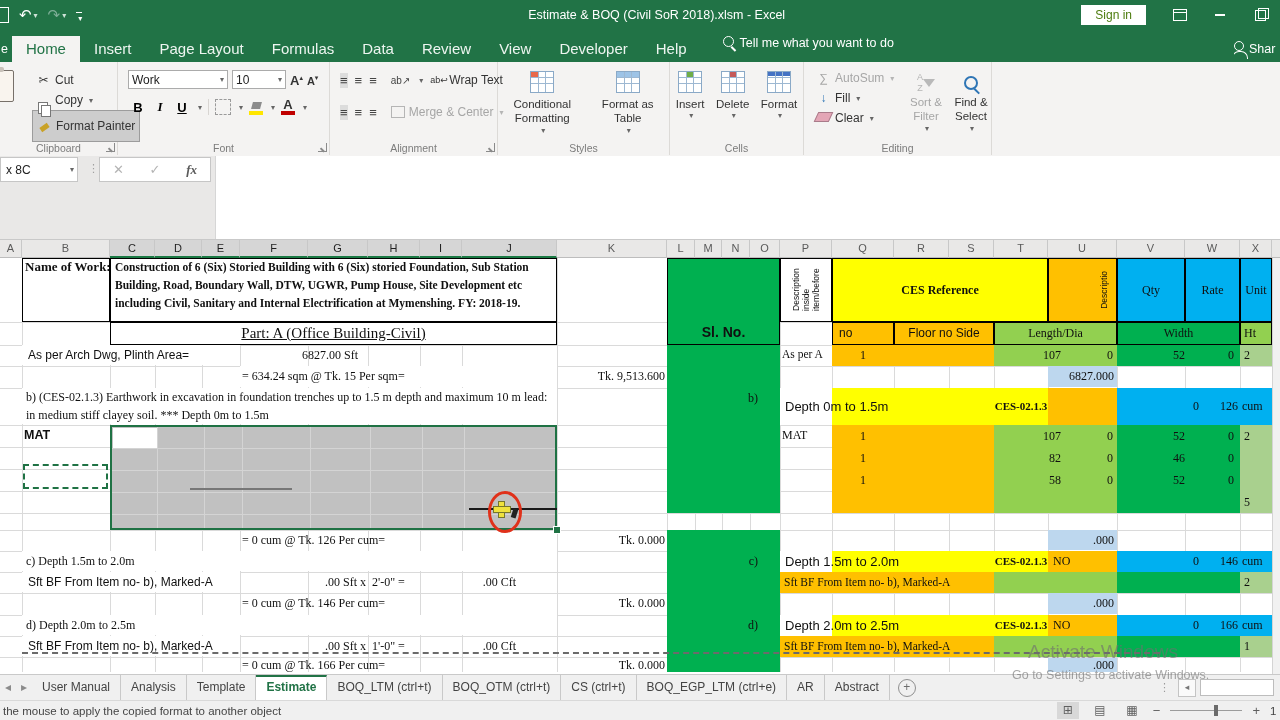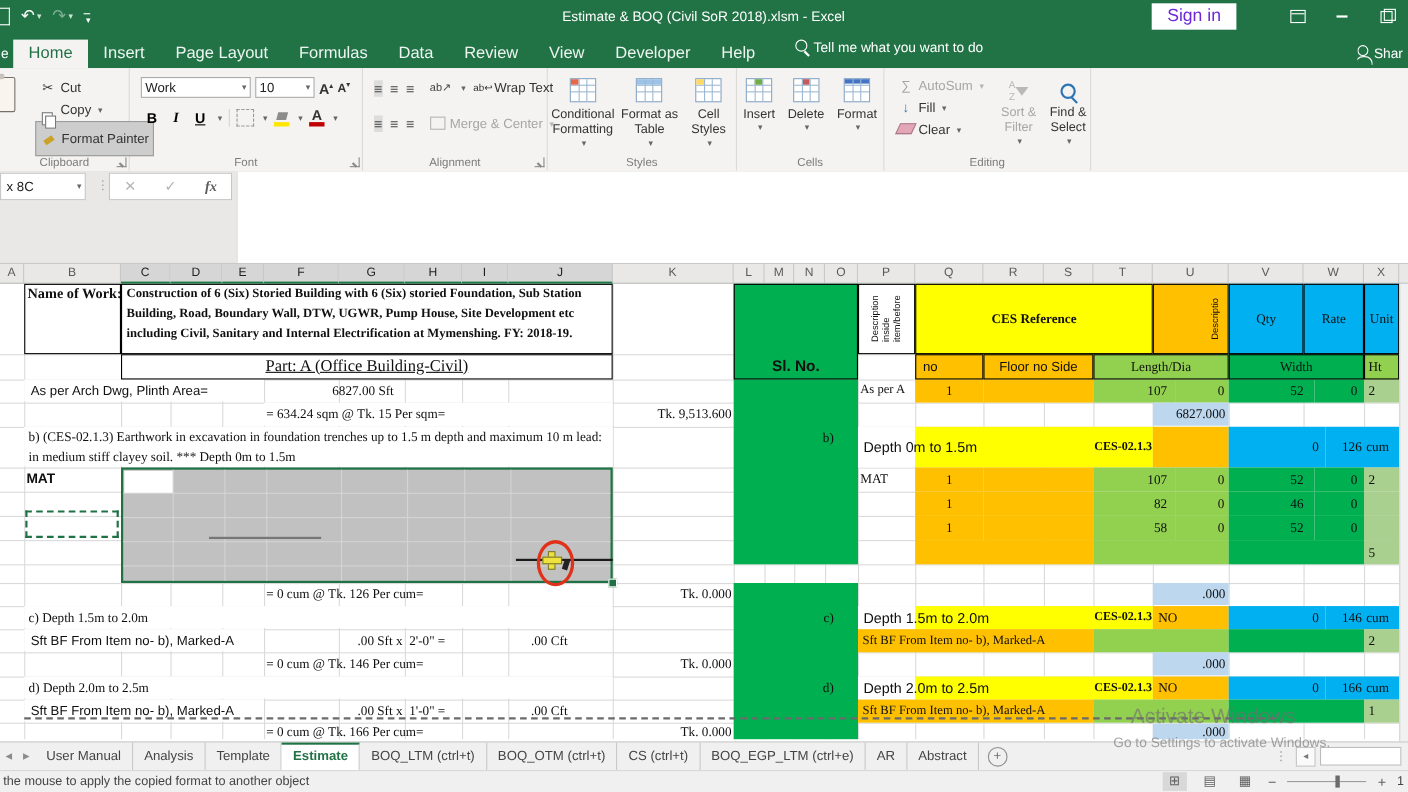--- a/index.html
+++ b/index.html
@@ -7,21 +7,21 @@
   font-family:"Liberation Sans","DejaVu Sans",sans-serif;-webkit-font-smoothing:antialiased}
 
 #titlebar{position:absolute;left:0;top:0;width:1280px;height:30px;background:#217346;color:#fff;display:flex;align-items:center}
 .qat{display:flex;align-items:center;gap:10px;padding-left:2px;width:230px}
 .qi{font-size:15px;line-height:30px;color:#fff;cursor:pointer}
 .qi .car{font-size:8px;vertical-align:2px;color:#cfe3d8}
 .qi.dim{color:#7fae97}
 .save-ic{width:12px;height:14px;border:1.5px solid #fff;border-left:none;background:transparent;display:inline-block;margin-left:-6px}
 #title-text{flex:1;text-align:center;font-size:12.5px;color:#fff;white-space:nowrap}
 #title-right{display:flex;align-items:center;gap:0;height:30px}
-#signin{background:#fff;color:#6d28d9;font-size:16px;padding:3px 14px;margin-right:36px;cursor:pointer}
+#signin{background:#fff;color:#4d7c0f;font-size:12px;padding:3px 14px;margin-right:14px;cursor:pointer}
 .winbtn{width:40px;height:30px;display:flex;align-items:center;justify-content:center;color:#fff;cursor:pointer}
 .ribdisp{width:12px;height:10px;border:1px solid #fff;position:relative}
 .ribdisp:before{content:"";position:absolute;left:0;top:2px;width:100%;height:1px;background:#fff}
 .minbar{width:10px;height:1.5px;background:#fff}
 .restore{width:9px;height:9px;border:1px solid #fff;position:relative;background:#217346}
 .restore:before{content:"";position:absolute;left:2px;top:-3px;width:9px;height:9px;border:1px solid #fff}
 
 #tabrow{position:absolute;left:0;top:30px;width:1280px;height:32px;background:#217346;display:flex;align-items:flex-end}
 .rtab{height:26px;line-height:26px;padding:0 14px;font-size:15px;color:#edf5f0;cursor:pointer;white-space:nowrap}
 .rtab.active{background:#f4f3f2;color:#217346}
@@ -273,29 +273,20 @@
       <span>Conditional Formatting</span>
         <i class="car"></i>
     </div>
     <div class="rbtn" style="width:56px">
       <span class="bigic">
           <span class="minigrid">
             <i class="mg-accent" style="width:100%;background:#9dc3e6"></i>
           </span>
         </span>
       <span>Format as Table</span>
-        <i class="car"></i>
-    </div>
-    <div class="rbtn" style="width:48px">
-      <span class="bigic">
-          <span class="minigrid">
-            <i class="mg-accent" style="background:#ffd966"></i>
-          </span>
-        </span>
-      <span>Cell Styles</span>
         <i class="car"></i>
     </div>
     <div class="glabel">Styles</div>
   </div>
 
   <div class="group" style="width:134px;display:flex;justify-content:space-around">
     <div class="rbtn">
       <span class="bigic">
           <span class="minigrid">
             <i class="mg-accent" style="background:#70ad47;left:7px"></i>

